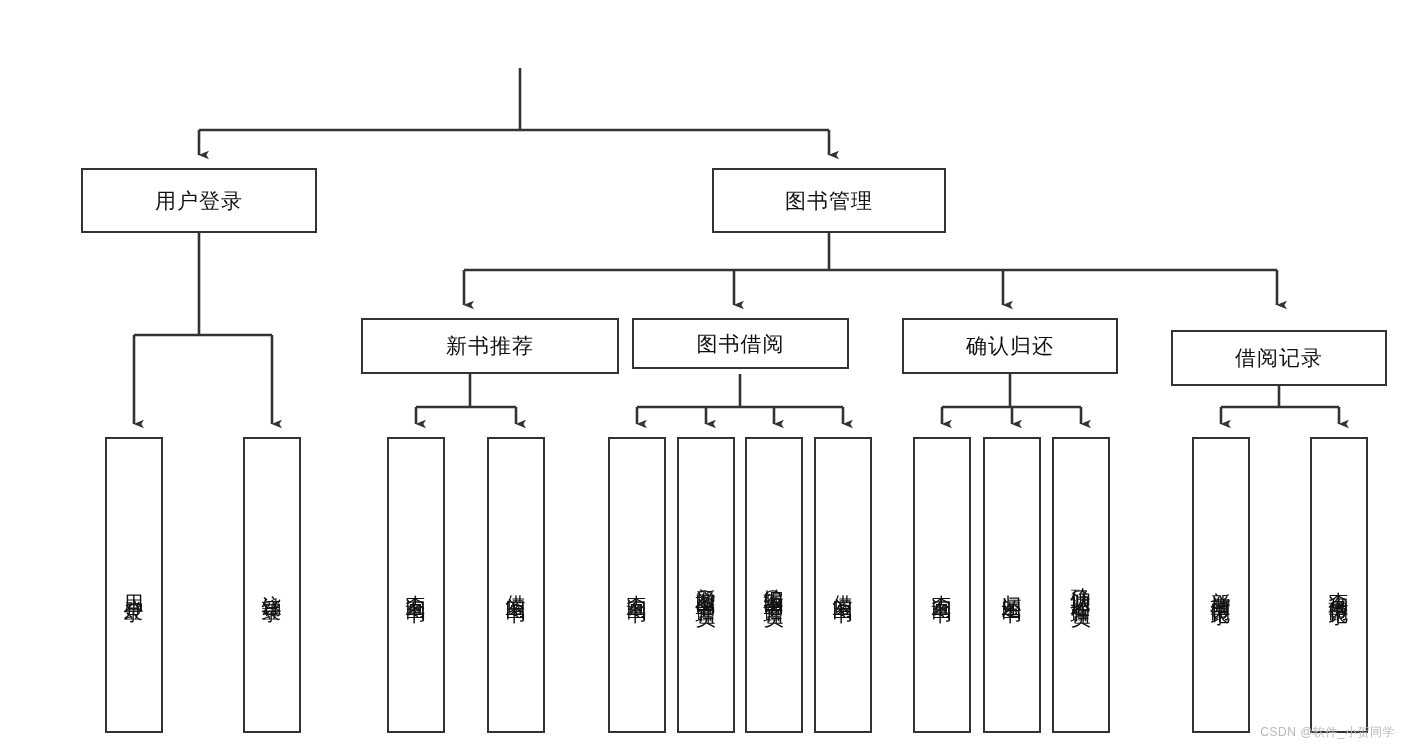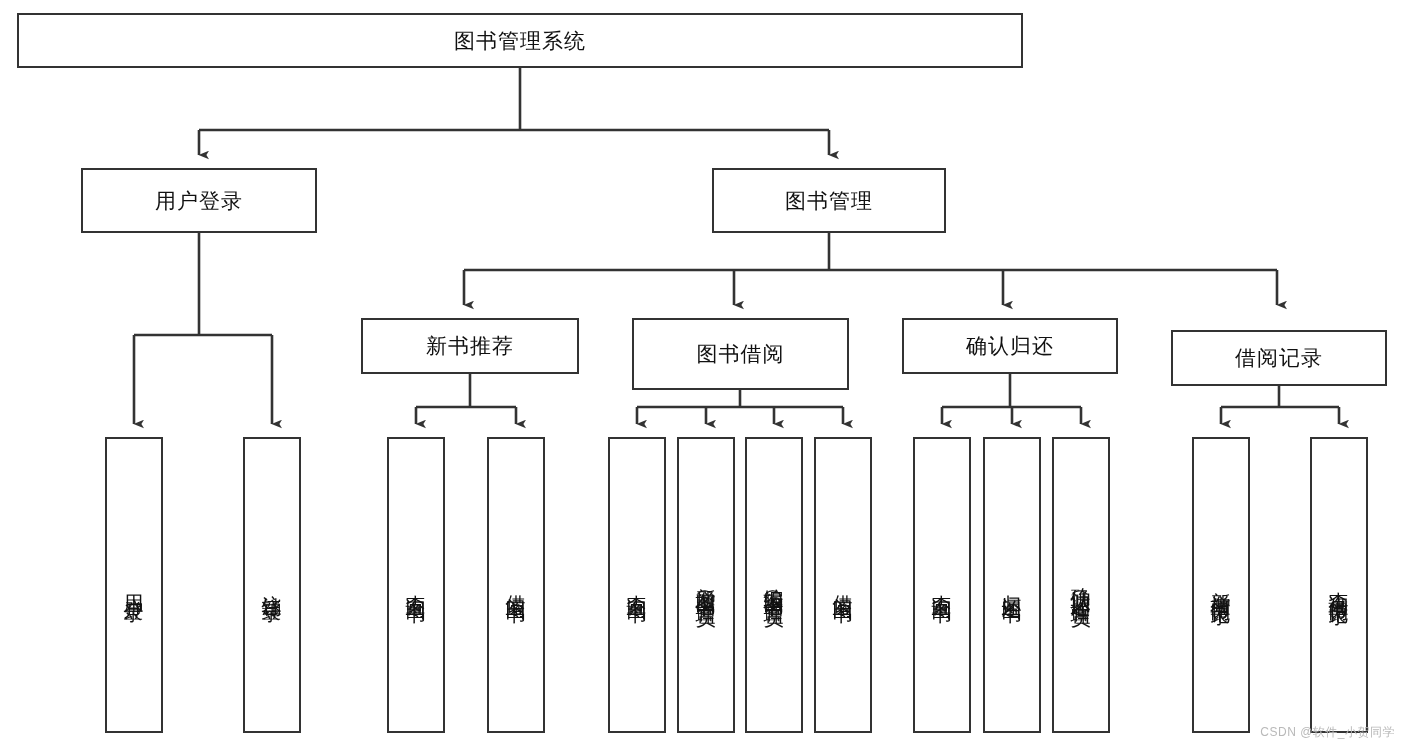--- a/index.html
+++ b/index.html
@@ -115,35 +115,32 @@
       <path d="M 1012 407 L 1012 424" marker-end="url(#arrowhead)"></path>
       <path d="M 1081 407 L 1081 424" marker-end="url(#arrowhead)"></path>
 
       <path d="M 1279 374 L 1279 407"></path>
       <path d="M 1221 407 L 1339 407"></path>
       <path d="M 1221 407 L 1221 424" marker-end="url(#arrowhead)"></path>
       <path d="M 1339 407 L 1339 424" marker-end="url(#arrowhead)"></path>
     </g>
   </svg>
 
-  <div class="node-box horizontal" style="left:17px; top:13px; width:1006px; height:55px;">
-    <span class="node-label">图书管理系统</span>
-  </div>
 
   <div class="node-box horizontal" style="left:81px; top:168px; width:236px; height:65px;">
     <span class="node-label">用户登录</span>
   </div>
   <div class="node-box horizontal" style="left:712px; top:168px; width:234px; height:65px;">
     <span class="node-label">图书管理</span>
   </div>
 
-  <div class="node-box horizontal" style="left:361px; top:318px; width:218px; height:56px;">
+  <div class="node-box horizontal" style="left:361px; top:318px; width:258px; height:56px;">
     <span class="node-label">新书推荐</span>
   </div>
-  <div class="node-box horizontal" style="left:632px; top:318px; width:217px; height:72px;">
+  <div class="node-box horizontal" style="left:632px; top:318px; width:217px; height:51px;">
     <span class="node-label">图书借阅</span>
   </div>
   <div class="node-box horizontal" style="left:902px; top:318px; width:216px; height:56px;">
     <span class="node-label">确认归还</span>
   </div>
   <div class="node-box horizontal" style="left:1171px; top:318px; width:216px; height:56px;margin-top:12px;">
     <span class="node-label">借阅记录</span>
   </div>
 
   <div class="node-box vertical" style="left:105px; top:437px; width:58px; height:296px;">

